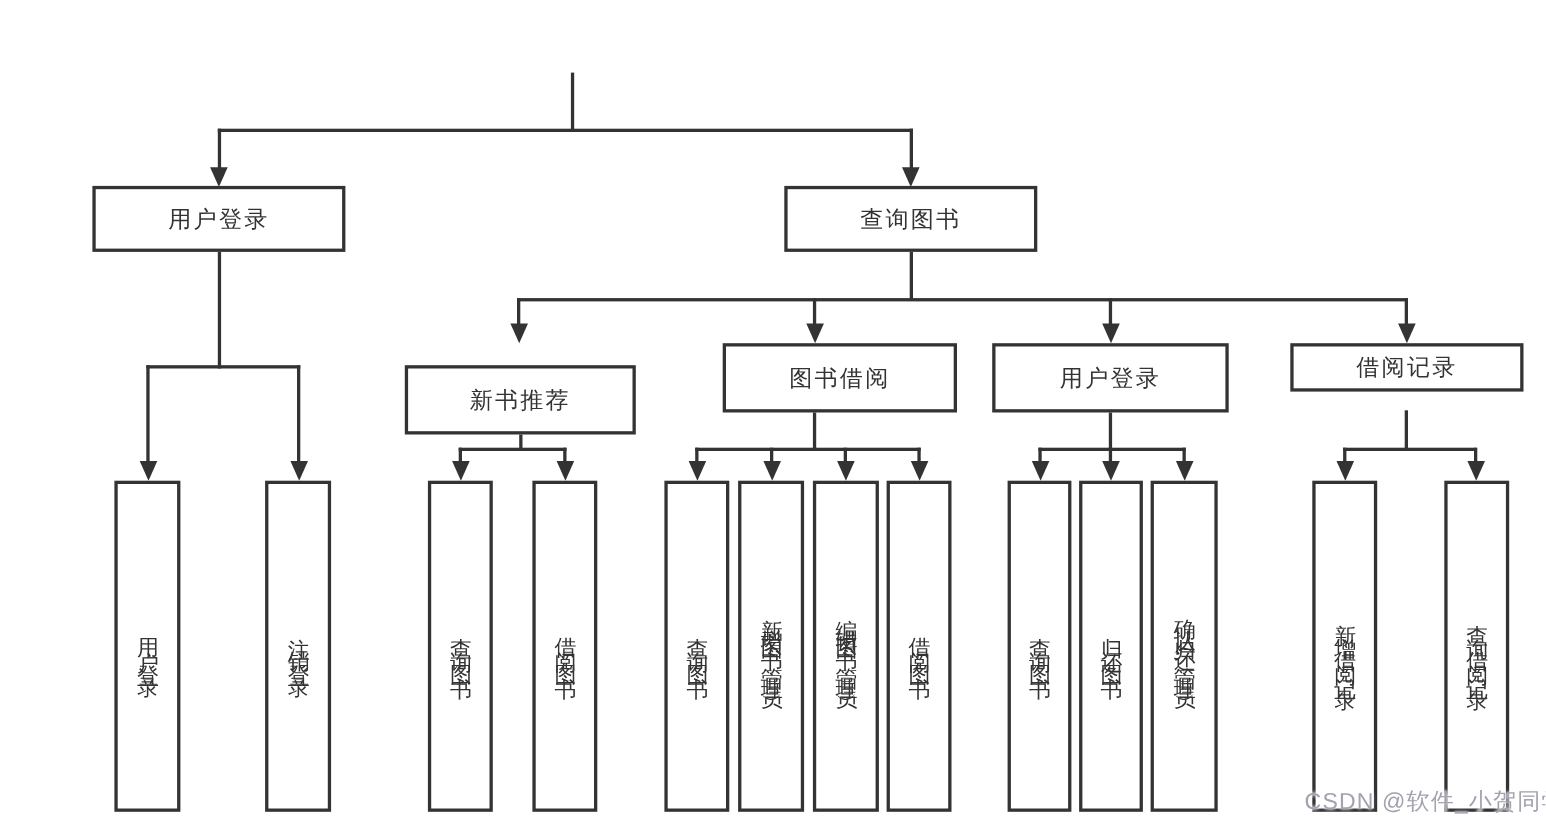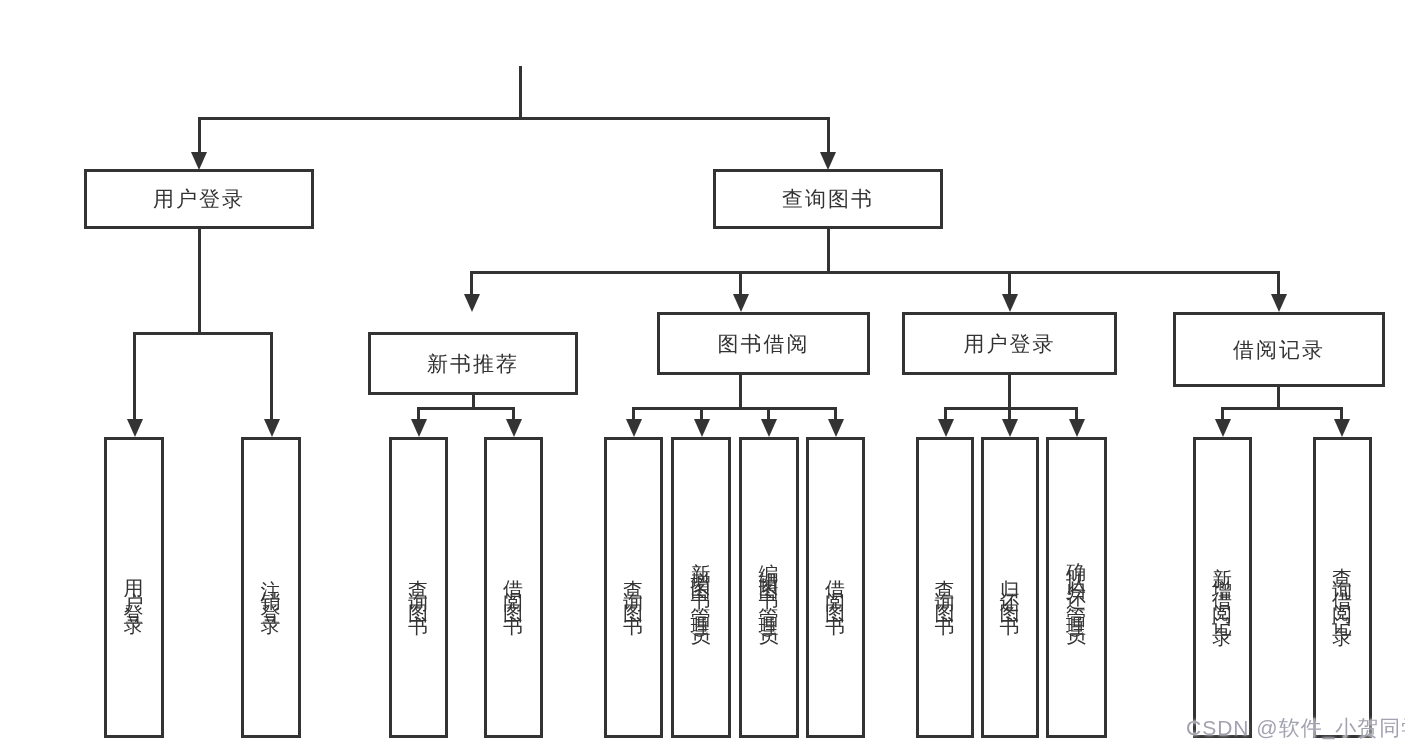--- a/index.html
+++ b/index.html
@@ -83,21 +83,21 @@
 
   <div class="box" style="left:368px;top:312px;width:210px;height:63px;margin-top:20px;">
     <span>新书推荐</span>
   </div>
   <div class="box" style="left:634px;top:312px;width:213px;height:63px;margin-left:23px;">
     <span>图书借阅</span>
   </div>
   <div class="box" style="left:902px;top:312px;width:215px;height:63px;">
     <span>用户登录</span>
   </div>
-  <div class="box" style="left:1173px;top:312px;width:212px;height:75px;">
+  <div class="box" style="left:1173px;top:312px;width:212px;height:44px;">
     <span>借阅记录</span>
   </div>
 
   <div class="vline" style="left:472px;top:373px;height:36px;"></div>
   <div class="hline" style="left:417px;top:407px;width:98px;"></div>
   <div class="vline" style="left:417px;top:407px;height:16px;"></div>
   <div class="ahead" style="left:411px;top:419px;"></div>
   <div class="vline" style="left:512px;top:407px;height:16px;"></div>
   <div class="ahead" style="left:506px;top:419px;"></div>
 

